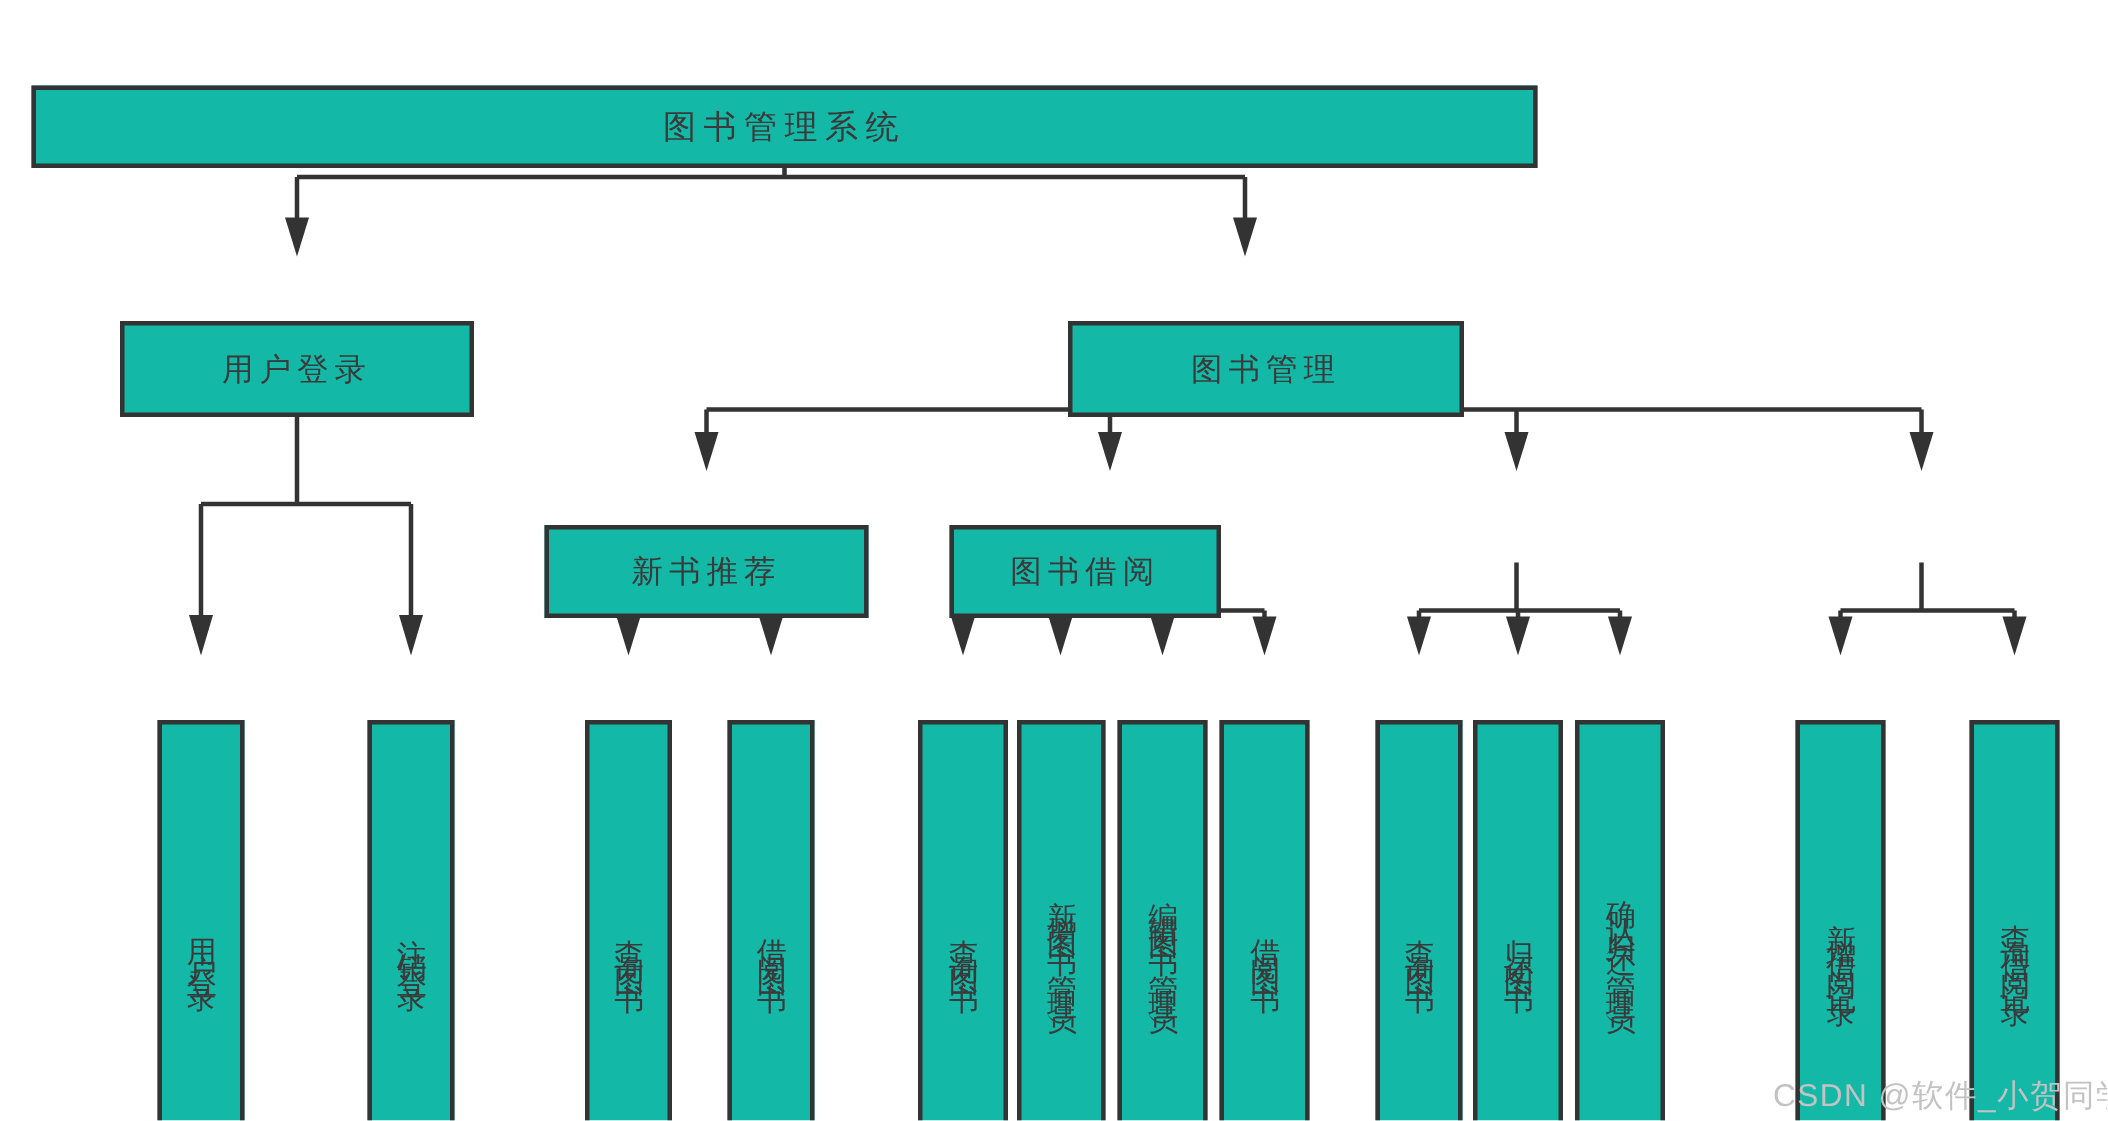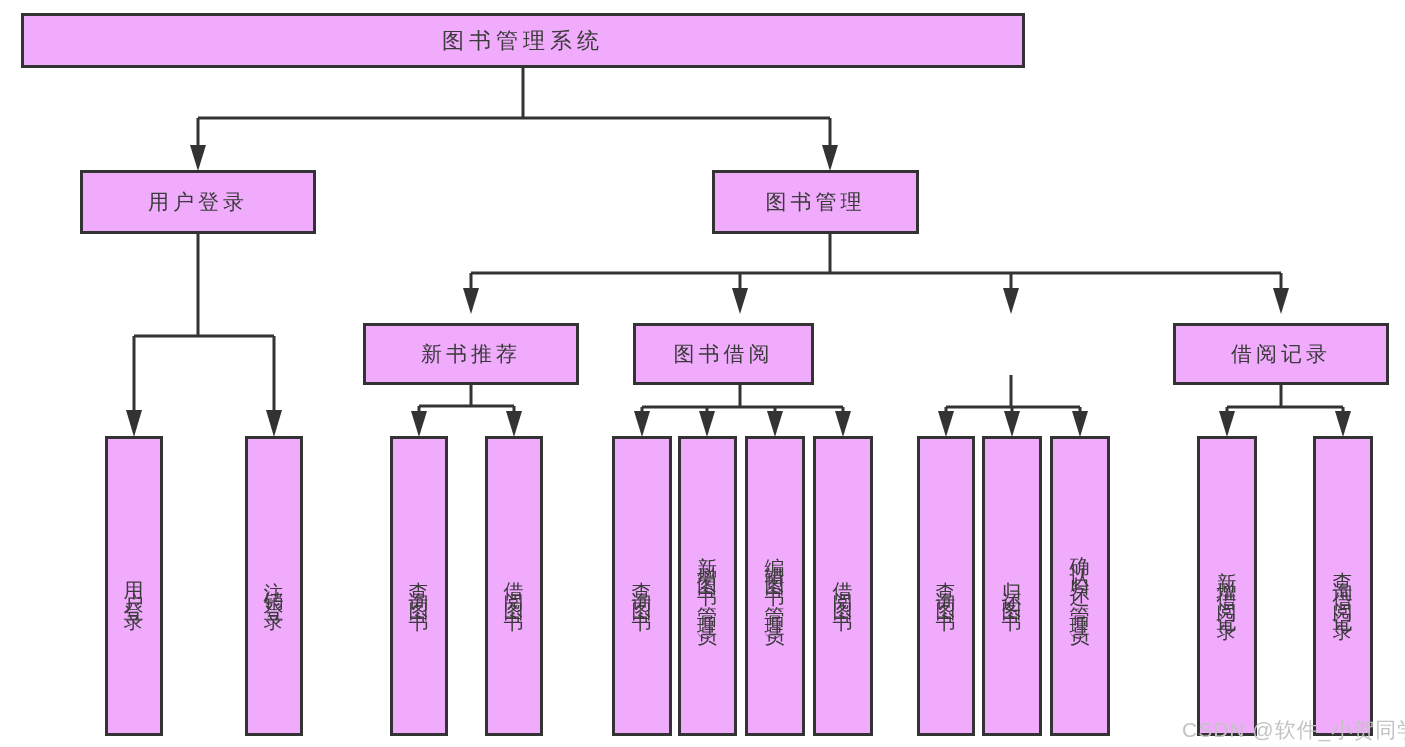--- a/index.html
+++ b/index.html
@@ -13,43 +13,44 @@
   }
   .connectors {
     position: absolute;
     left: 0; top: 0;
     width: 1405px; height: 747px;
     z-index: 1;
   }
   .node {
     position: absolute;
     box-sizing: border-box;
-    background: #f0abfc;
+    background: #14b8a6;
     border: 3px solid #333333;
     color: #3a3a3a;
     display: flex;
     align-items: center;
     justify-content: center;
     z-index: 2;
+    margin-top: 44px;
   }
   .box-h { font-size: 21px; letter-spacing: 4px; white-space: nowrap; }
   .root-box { font-size: 22px; letter-spacing: 5px; }
   .box-v span {
     writing-mode: vertical-rl;
     text-orientation: mixed;
     font-size: 20px;
     letter-spacing: 10px;
     line-height: 1;
     color: #3a3a3a;
   }
   
   .n-root   { left: 21px;  top: 13px;  width: 1004px; height: 55px; }
   .n-login  { left: 80px;  top: 170px; width: 236px;  height: 64px; }
-  .n-mgmt   { left: 712px; top: 170px; width: 207px;  height: 64px; font-family: Liberation Serif, serif; }
-  .n-l3     { top: 323px; height: 62px; }
+  .n-mgmt   { left: 712px; top: 170px; width: 264px;  height: 64px; font-family: Liberation Serif, serif; }
+  .n-l3     { top: 306px; height: 62px; }
   .n-rec    { left: 363px;  width: 216px; }
   .n-borrow { left: 633px;  width: 181px; }
   .n-cur    { left: 903px;  width: 216px; }
   .n-hist   { left: 1173px; width: 216px; }
   .leaf     { top: 436px; height: 300px; }
   .lf-1  { left: 105px;  width: 58px; }
   .lf-2  { left: 245px;  width: 58px; }
   .lf-3  { left: 390px;  width: 58px; }
   .lf-4  { left: 485px;  width: 58px; }
   .lf-5  { left: 612px;  width: 60px; }
@@ -117,21 +118,20 @@
     </g>
   </svg>
 
   <div class="node box-h root-box n-root">图书管理系统</div>
 
   <div class="node box-h n-login">用户登录</div>
   <div class="node box-h n-mgmt">图书管理</div>
 
   <div class="node box-h n-l3 n-rec">新书推荐</div>
   <div class="node box-h n-l3 n-borrow">图书借阅</div>
-  <div class="node box-h n-l3 n-hist">借阅记录</div>
 
   <div class="node box-v leaf lf-1">
     <span>用户登录</span>
   </div>
   <div class="node box-v leaf lf-2">
     <span>注销登录</span>
   </div>
 
   <div class="node box-v leaf lf-3">
     <span>查询图书</span>

